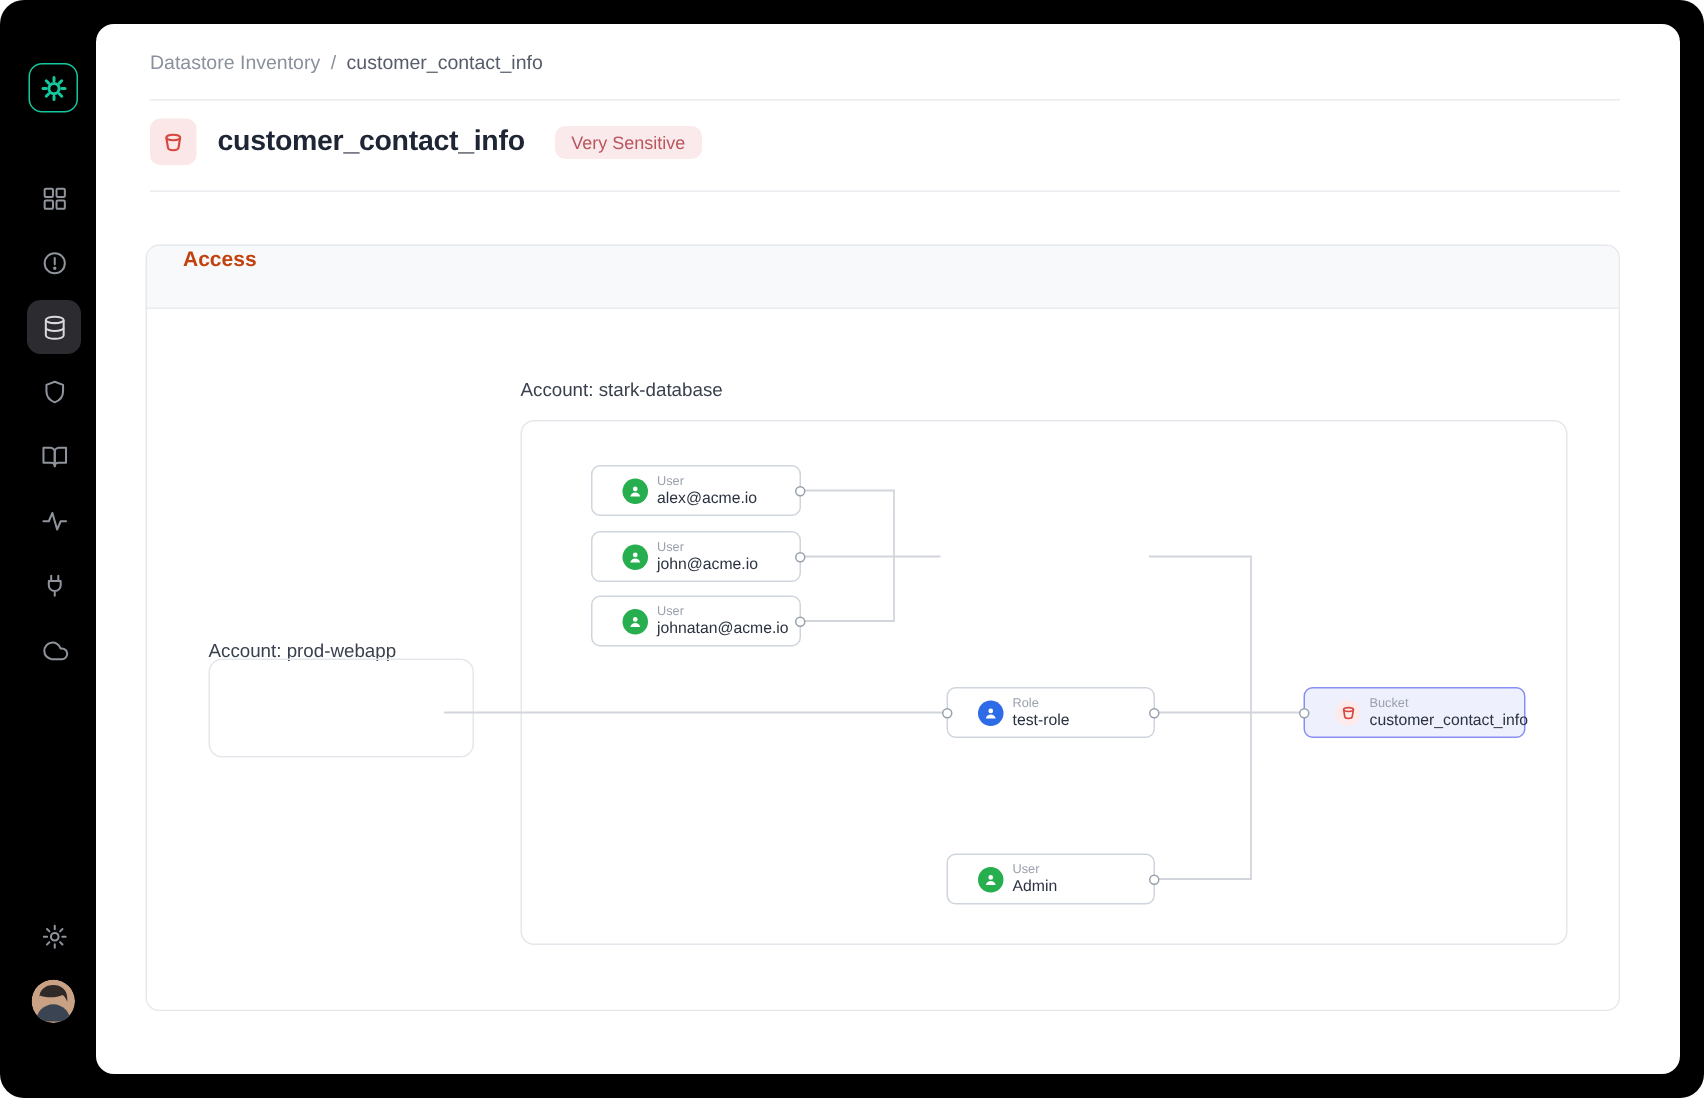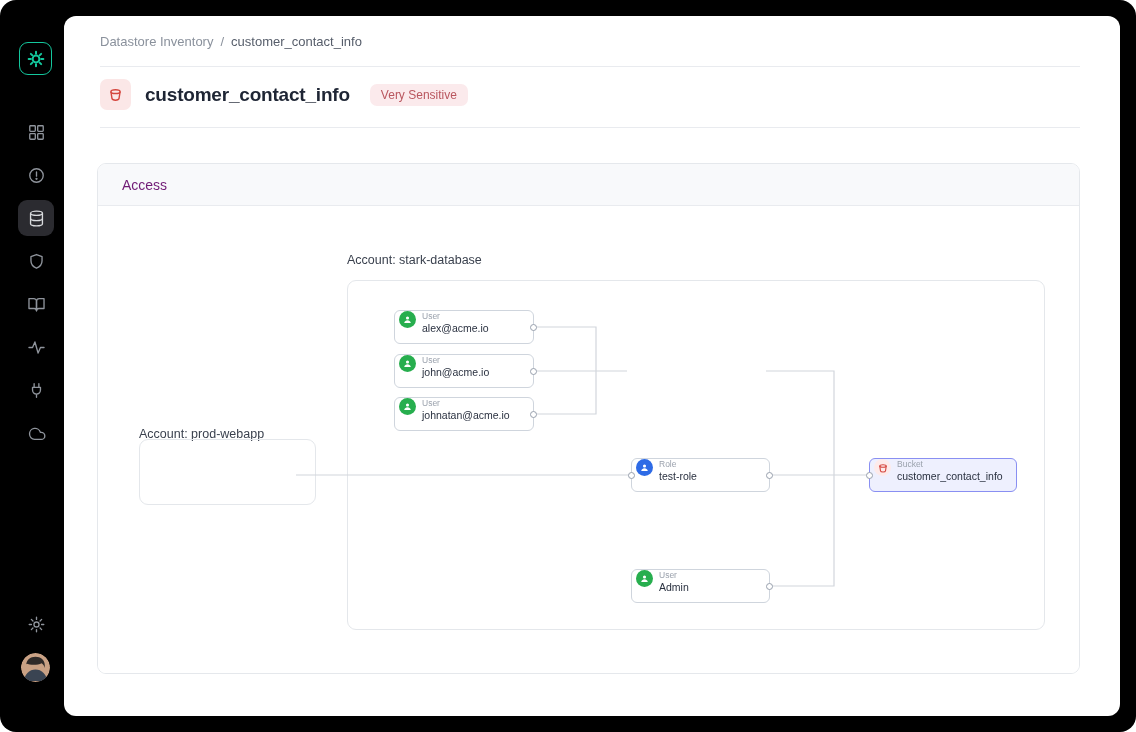--- a/index.html
+++ b/index.html
@@ -28,29 +28,29 @@
   .titleRow{position:absolute;left:36px;top:63px;display:flex;align-items:center}
   .titleIcon{width:31px;height:31px;border-radius:7px;background:#fbe7e7;display:flex;align-items:center;
     justify-content:center;color:var(--bucket-red,#d5473f)}
   .titleIcon svg{width:17px;height:17px}
   .pageTitle{margin-left:14px;font-size:19px;font-weight:700;color:#1e2534;letter-spacing:-.2px}
   .badge{margin-left:20px;font-size:12px;padding:4px 11px;border-radius:7px;background:var(--badge-bg,#fbeaec);
     color:var(--badge-text,#b9565e)}
 
   
   .panel{position:absolute;left:33px;top:147px;width:983px;height:511px;border:1px solid #e5e8ec;border-radius:9px;overflow:hidden}
-  .panelHead{height:42px;background:#f8f9fb;border-bottom:1px solid #e9ebef;display:flex;align-items:center;
-    padding:0 24px;font-size:14px;font-weight:400;color:#701a75}
+  .panelHead{height:42px;background:#f8f9fb;border-bottom:1px solid #e9ebef;display:flex;align-items:flex-start;
+    padding:0 24px;font-size:14px;font-weight:700;color:#c2410c}
   .panelBody{position:relative;height:468px;background:#fff}
   .acctLabel{position:absolute;font-size:12.5px;color:#3a414e}
   .acctBox{position:absolute;border:1px solid #e4e7eb;border-radius:9px}
   .wires{position:absolute;left:0;top:0;z-index:1;pointer-events:none}
 
   .node{position:absolute;height:34px;background:#fff;border:1px solid #cfd5dd;border-radius:6px;display:flex;
-    gap:6px;padding:0 4px;cursor:pointer;z-index:2}
+    align-items:center;gap:6px;padding:0 20px;cursor:pointer;z-index:2}
   .node.hl{border:1.5px solid var(--highlight-purple,#898ff2);background:var(--highlight-bg,#eef0fe)}
   .nicon{flex:none;width:17px;height:17px;border-radius:50%;display:flex;align-items:center;justify-content:center}
   .nicon svg{width:11px;height:11px}
   .nicon.user{background:var(--user-green,#27ae4e)}
   .nicon.group{background:var(--group-navy,#2d4b77)}
   .nicon.role{background:var(--role-blue,#2e6be6)}
   .nicon.ec2{background:var(--ec2-orange,#ec8b33)}
   .nicon.bucket{background:#fdeaea;color:var(--bucket-red,#d5473f)}
   .nicon.bucket svg{width:12px;height:12px}
   .ntext{display:flex;flex-direction:column;line-height:1.25;min-width:0}

